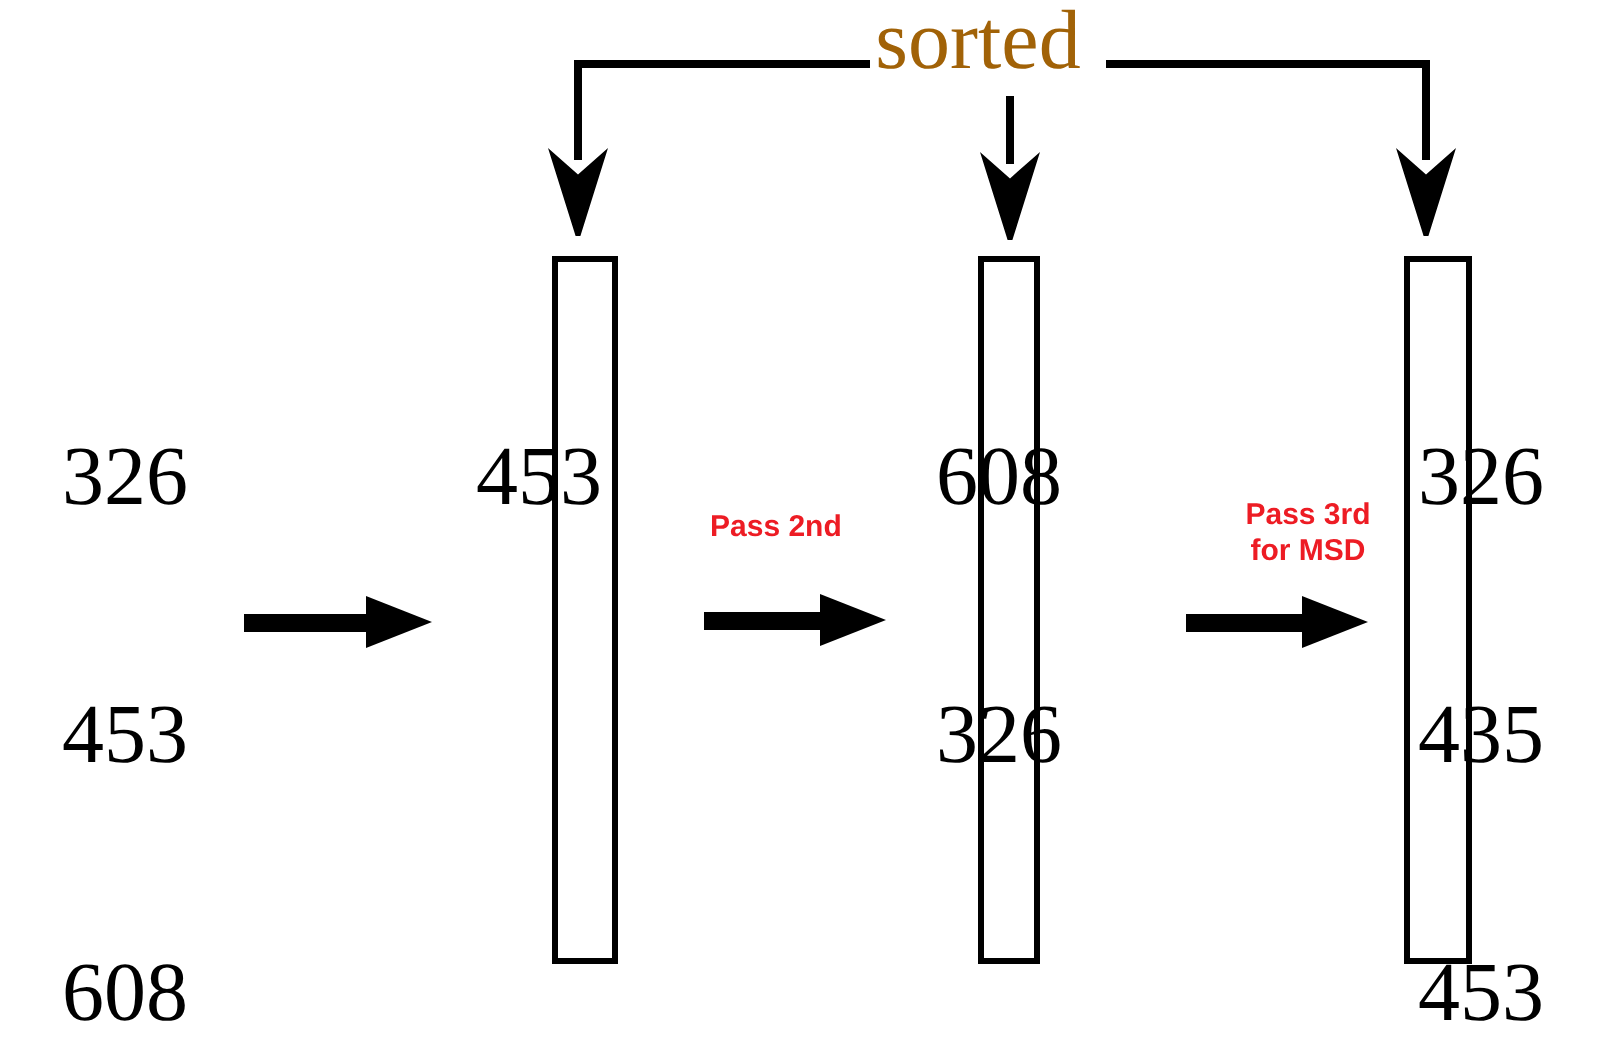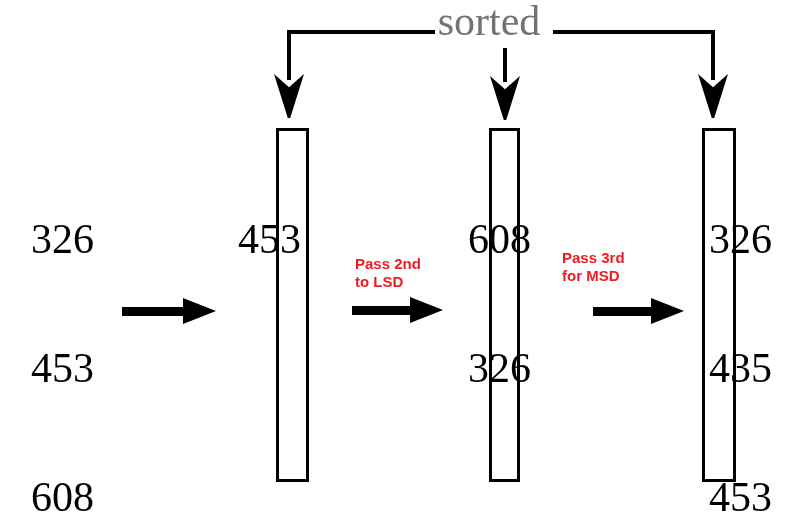--- a/index.html
+++ b/index.html
@@ -13,21 +13,21 @@
   }
 
   
   .title {
     position: absolute;
     left: 433px; top: 1px;
     width: 112px;
     text-align: center;
     font-size: 42px;
     line-height: 40px;
-    color: #737373;
+    color: #a16207;
   }
   .hline { position: absolute; top: 30px; height: 4px; background: #000; }
   .hline-left  { left: 287px; width: 148px; }
   .hline-right { left: 553px; width: 162px; }
   .vstem { position: absolute; width: 4px; background: #000; }
   .vstem-1 { left: 287px; top: 30px; height: 50px; }
   .vstem-2 { left: 503px; top: 48px; height: 34px; }
   .vstem-3 { left: 711px; top: 30px; height: 50px; }
   .down-arrowhead {
     position: absolute;
@@ -72,21 +72,21 @@
   .pass-label {
     position: absolute;
     font-family: "Liberation Sans", sans-serif;
     font-weight: bold;
     font-size: 15px;
     line-height: 18px;
     color: #ed1c24;
   }
   .label-1 { left: 118px; top: 245px; width: 88px; text-align: center; }
   .label-2 { left: 355px; top: 235px; width: 110px; text-align: left; margin-top: 20px; }
-  .label-3 { left: 562px; top: 249px; width: 76px;  }
+  .label-3 { left: 616px; top: 249px; width: 76px;  text-align: center; }
 
   
   .arrow-line { position: absolute; height: 9px; background: #000; }
   .aline-1 { left: 122px; top: 307px; width: 63px; }
   .aline-2 { left: 352px; top: 306px; width: 60px; }
   .aline-3 { left: 593px; top: 307px; width: 60px; }
   .arrow-head {
     position: absolute;
     width: 0; height: 0;
     border-top: 13px solid transparent;
@@ -152,21 +152,20 @@
     
     
   </div>
 
   <div class="digit-box dbox-1"></div>
   <div class="digit-box dbox-2"></div>
   <div class="digit-box dbox-3"></div>
 
   <div class="pass-label label-2">
     <div>Pass 2nd</div>
-    <div>to LSD</div>
   </div>
   <div class="pass-label label-3">
     <div>Pass 3rd</div>
     <div>for MSD</div>
   </div>
 
   <div class="arrow-line aline-1"></div>
   <div class="arrow-head ahead-1"></div>
   <div class="arrow-line aline-2"></div>
   <div class="arrow-head ahead-2"></div>

